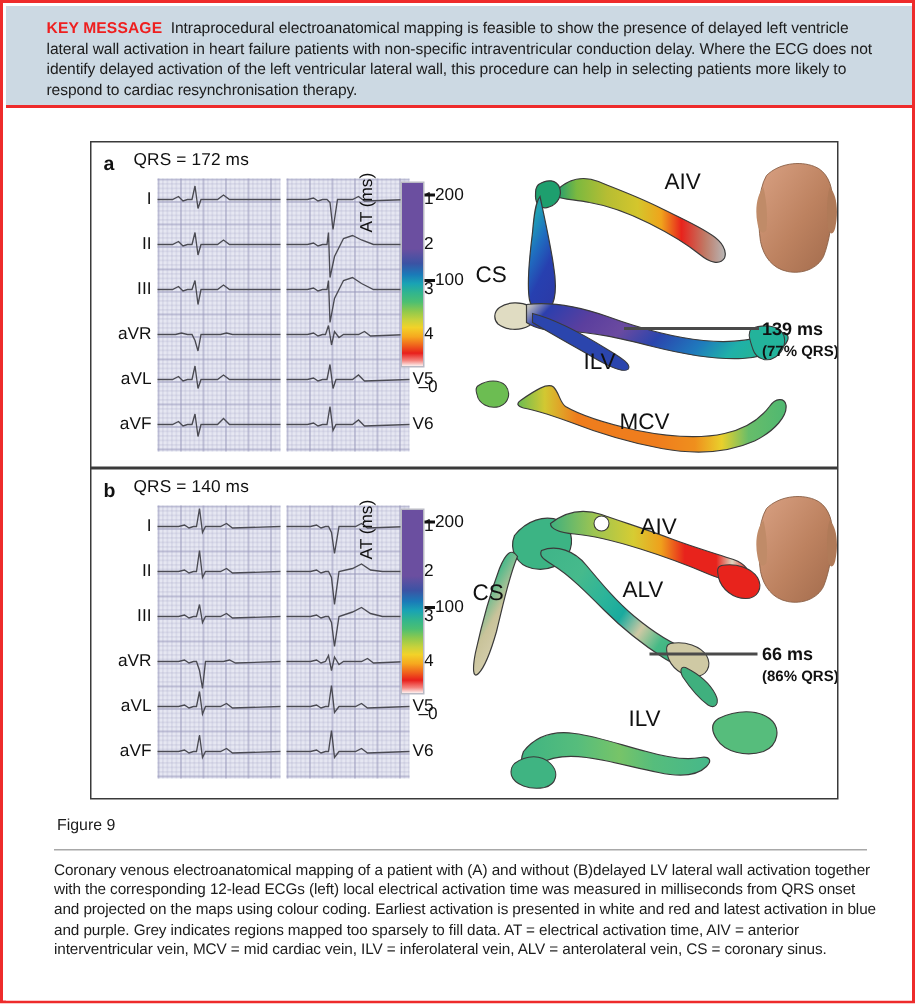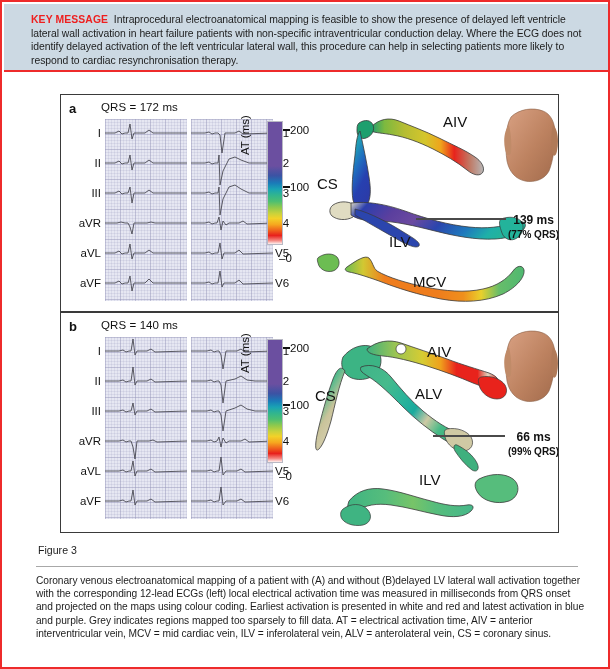--- a/index.html
+++ b/index.html
@@ -41,21 +41,21 @@
     overflow:hidden;
   }
   #panel-a{left:56px;top:20px;width:499px;height:218px;}
   #panel-b{left:56px;top:238px;width:499px;height:221px;}
 
   .panel-letter{
     position:absolute;left:8px;top:6px;
     font-size:13px;font-weight:bold;color:#111;
   }
   .qrs-title{
-    position:absolute;top:6px;left:40px;
+    position:absolute;top:6px;left:28px;
     font-size:11.5px;color:#111;letter-spacing:0.1px;
   }
 
   
   .ecg-block{position:absolute;}
   .ecg-grid{
     position:absolute;top:0;height:100%;
     background-color:#e6e7f2;
     background-image:
       linear-gradient(to right, rgba(150,150,185,0.40) 1px, transparent 1px),
@@ -110,21 +110,21 @@
     position:absolute;left:-10px;top:34px;
     font-size:11.5px;color:#111;white-space:nowrap;
     transform:rotate(-90deg);transform-origin:left top;
   }
 
   
   .mapzone{position:absolute;}
   .veinlabel{
     position:absolute;font-size:15px;color:#111;white-space:nowrap;
   }
-  .annot{position:absolute;white-space:nowrap;text-align:center;}
+  .annot{position:absolute;white-space:nowrap;text-align:left;}
   .annot .big{font-size:12px;font-weight:bold;color:#111;}
   .annot .small{font-size:10px;font-weight:bold;color:#111;display:block;margin-top:1px;}
   .leaderline{position:absolute;height:1.6px;background:#4a4a4a;}
 
   
   .figno{
     position:absolute;left:34px;top:470px;
     font-size:10.6px;color:#1c1c1c;
   }
   .caprule{
@@ -392,24 +392,24 @@
 
         <div class="veinlabel" style="left:0px;top:64px;">CS</div>
         <div class="veinlabel" style="left:112px;top:20px;">AIV</div>
         <div class="veinlabel" style="left:100px;top:62px;">ALV</div>
         <div class="veinlabel" style="left:104px;top:148px;">ILV</div>
       </div>
 
       <div class="leaderline" style="left:372px;top:122px;width:72px;"></div>
       <div class="annot" style="left:447px;top:114px;">
         <span class="big">66 ms</span>
-        <span class="small">(99% QRS)</span>
+        <span class="small">(86% QRS)</span>
       </div>
     </div>
 
-    <div class="figno">Figure 3</div>
+    <div class="figno">Figure 9</div>
     <div class="caprule"></div>
     <div class="caption">
       <p>Coronary venous electroanatomical mapping of a patient with (A) and without (B)delayed LV lateral wall activation together with the corresponding 12-lead ECGs (left) local electrical activation time was measured in milliseconds from QRS onset and projected on the maps using colour coding. Earliest activation is presented in white and red and latest activation in blue and purple. Grey indicates regions mapped too sparsely to fill data. AT = electrical activation time, AIV = anterior interventricular vein, MCV = mid cardiac vein, ILV = inferolateral vein, ALV = anterolateral vein, CS = coronary sinus.</p>
     </div>
 
   </div>
 </div>
 
 </body></html>

